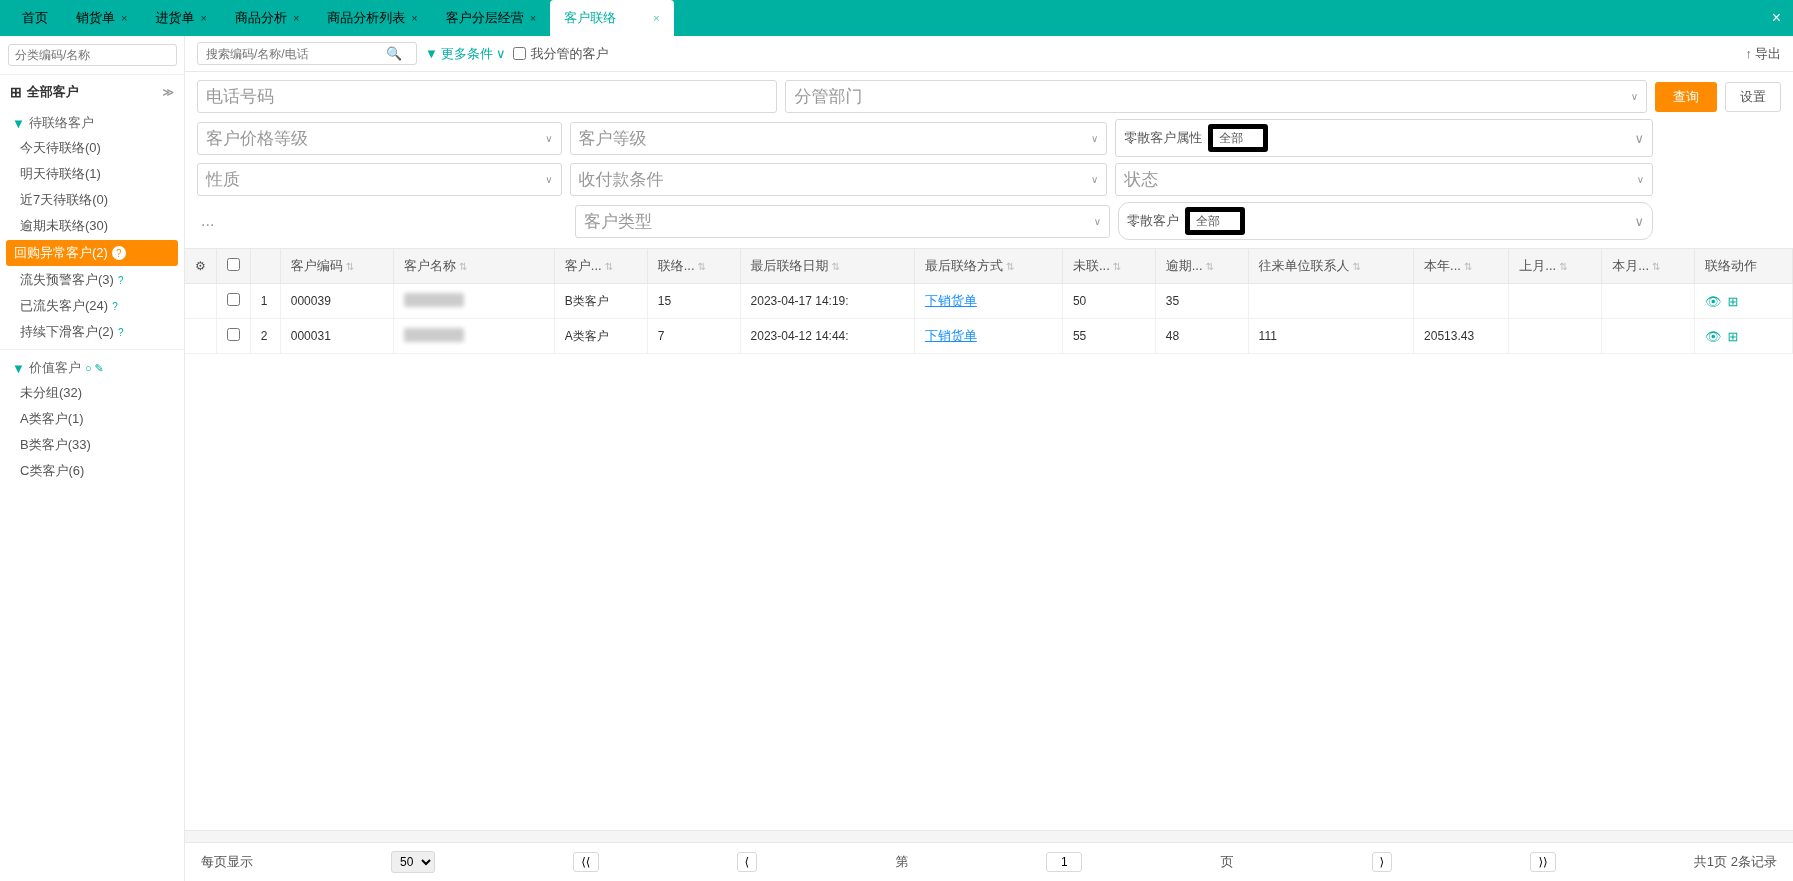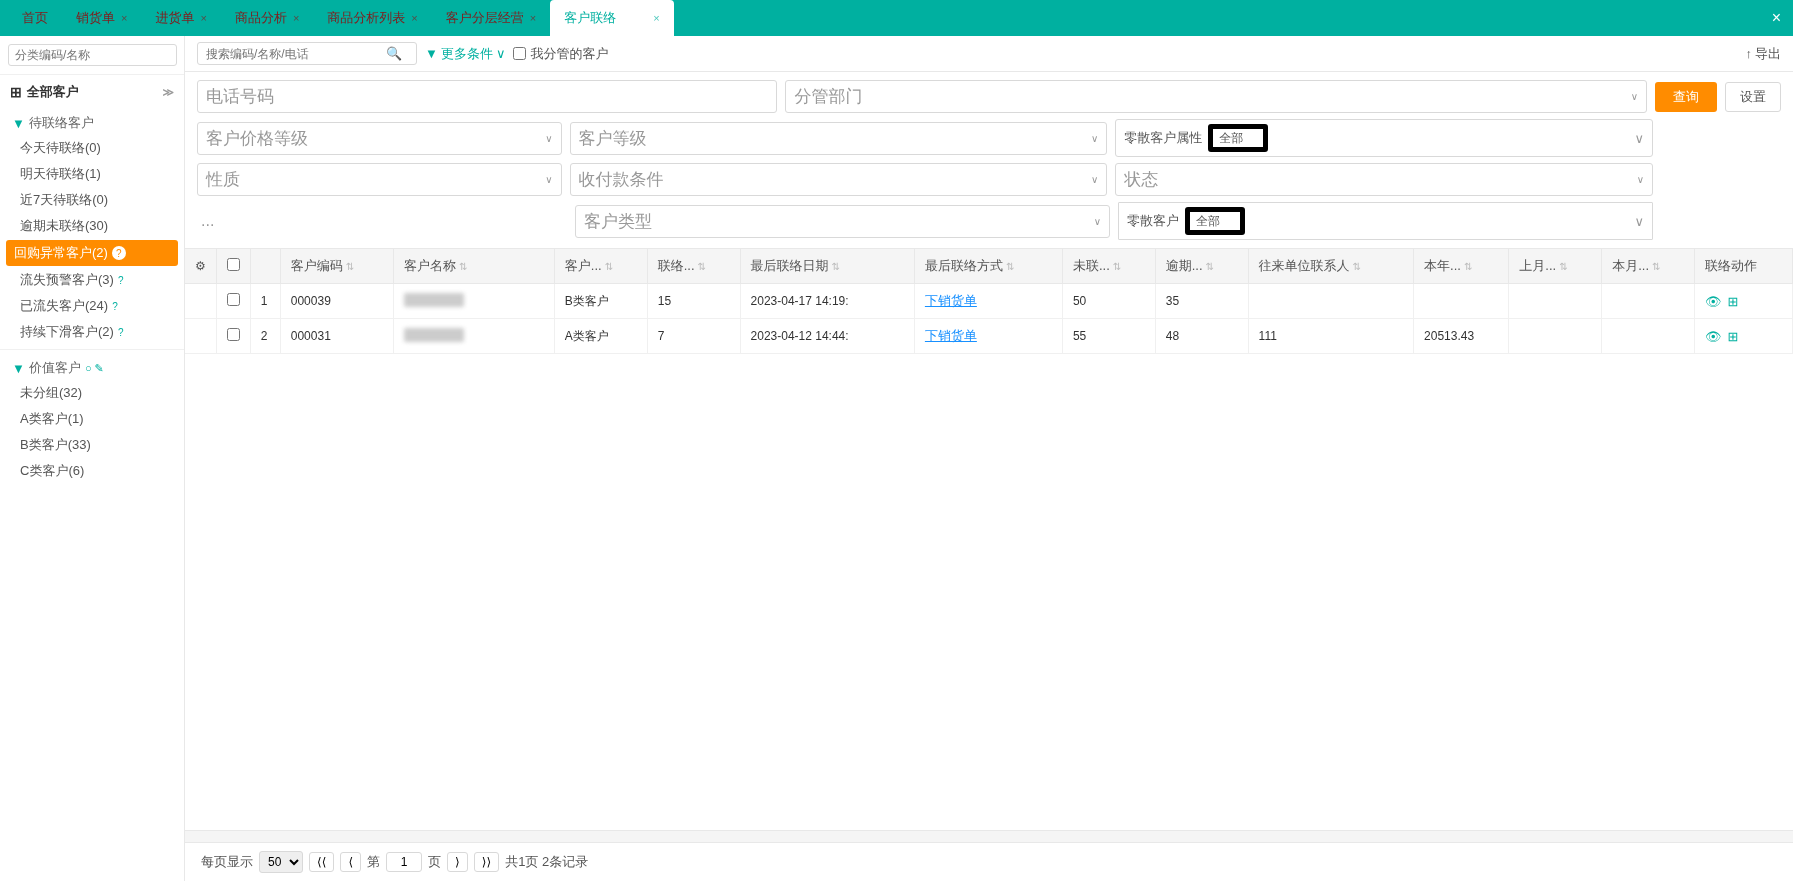--- a/index.html
+++ b/index.html
@@ -8,21 +8,21 @@
     
     .top-nav {
       background: #00b0a0;
       height: 36px;
       display: flex;
       align-items: center;
       padding: 0 8px;
       position: relative;
     }
     .top-nav .nav-item {
-      color: #7f1d1d;
+      color: #000000;
       padding: 0 14px;
       height: 36px;
       display: flex;
       align-items: center;
       cursor: pointer;
       font-size: 13px;
       white-space: nowrap;
     }
     .top-nav .nav-item.active {
       background: #fff;
@@ -325,21 +325,21 @@
       white-space: nowrap;
     }
     .link-text { color: #1890ff; text-decoration: underline; cursor: pointer; }
     .action-icons { display: flex; gap: 6px; color: #00b0a0; }
     .action-icons span { cursor: pointer; font-size: 13px; }
 
     
     .pagination {
       display: flex;
       align-items: center;
-      justify-content: flex-start;
+      justify-content: space-between;
       padding: 8px 16px;
       background: #fff;
       border-top: 1px solid #e8e8e8;
       gap: 6px;
       font-size: 12px;
       color: #555;
     }
     .pagination .page-size-select {
       border: 1px solid #d9d9d9;
       border-radius: 3px;
@@ -564,21 +564,21 @@
         <div style="width: 120px;"></div>
       </div>
 
       <div class="filter-row">
         <span class="filter-dots">...</span>
         <div style="flex:2;"></div>
         <div class="filter-item" style="flex: 3;">
           <span class="label">客户类型</span>
           <span class="arrow-down">∨</span>
         </div>
-        <div class="filter-item-inline" style="flex: 3; border: 1px solid #d9d9d9; border-radius: 1px;">
+        <div class="filter-item-inline" style="flex: 3; border: 1px solid #d9d9d9; border-radius: 11px;">
           <span class="fi-label">零散客户</span>
           <select class="fi-select">
             <option>全部</option>
           </select>
           <span style="margin-left:auto; color:#999;">∨</span>
         </div>
         <div style="width: 120px;"></div>
       </div>
     </div>
 

